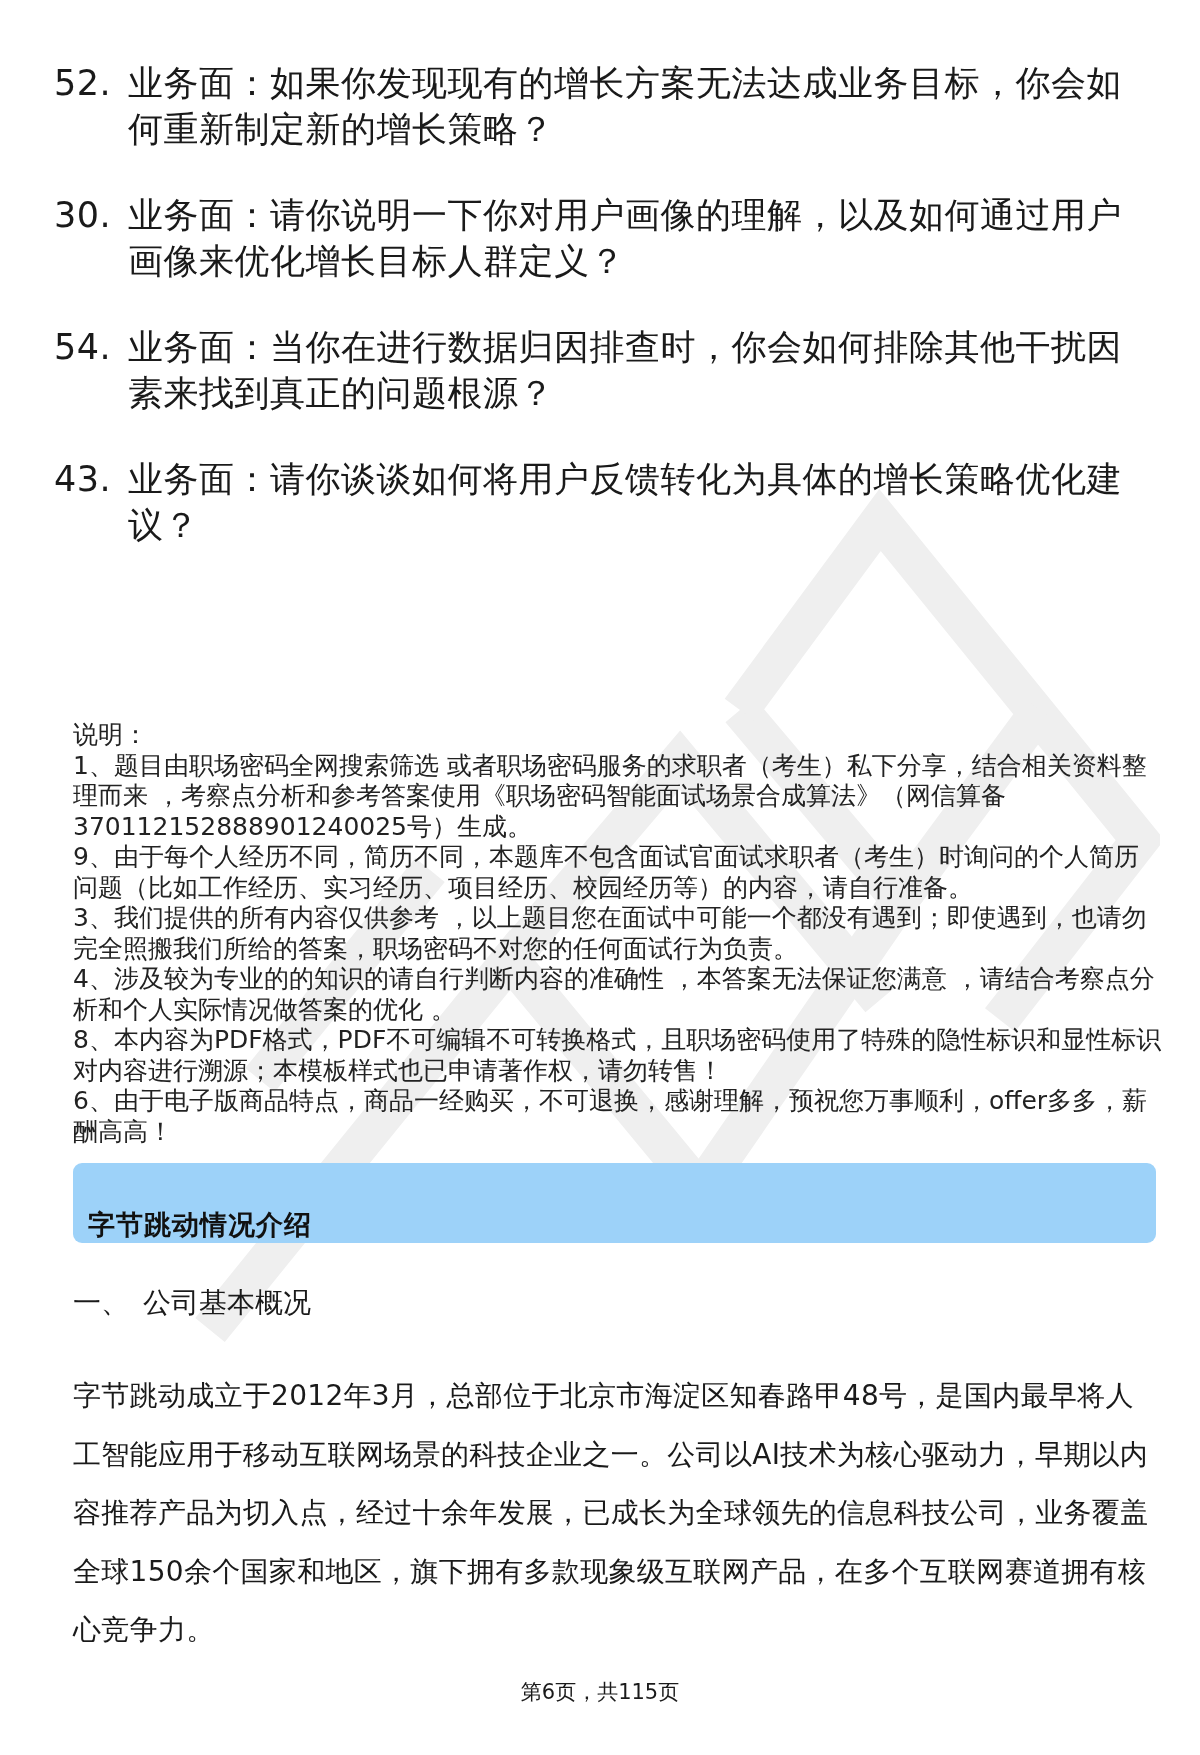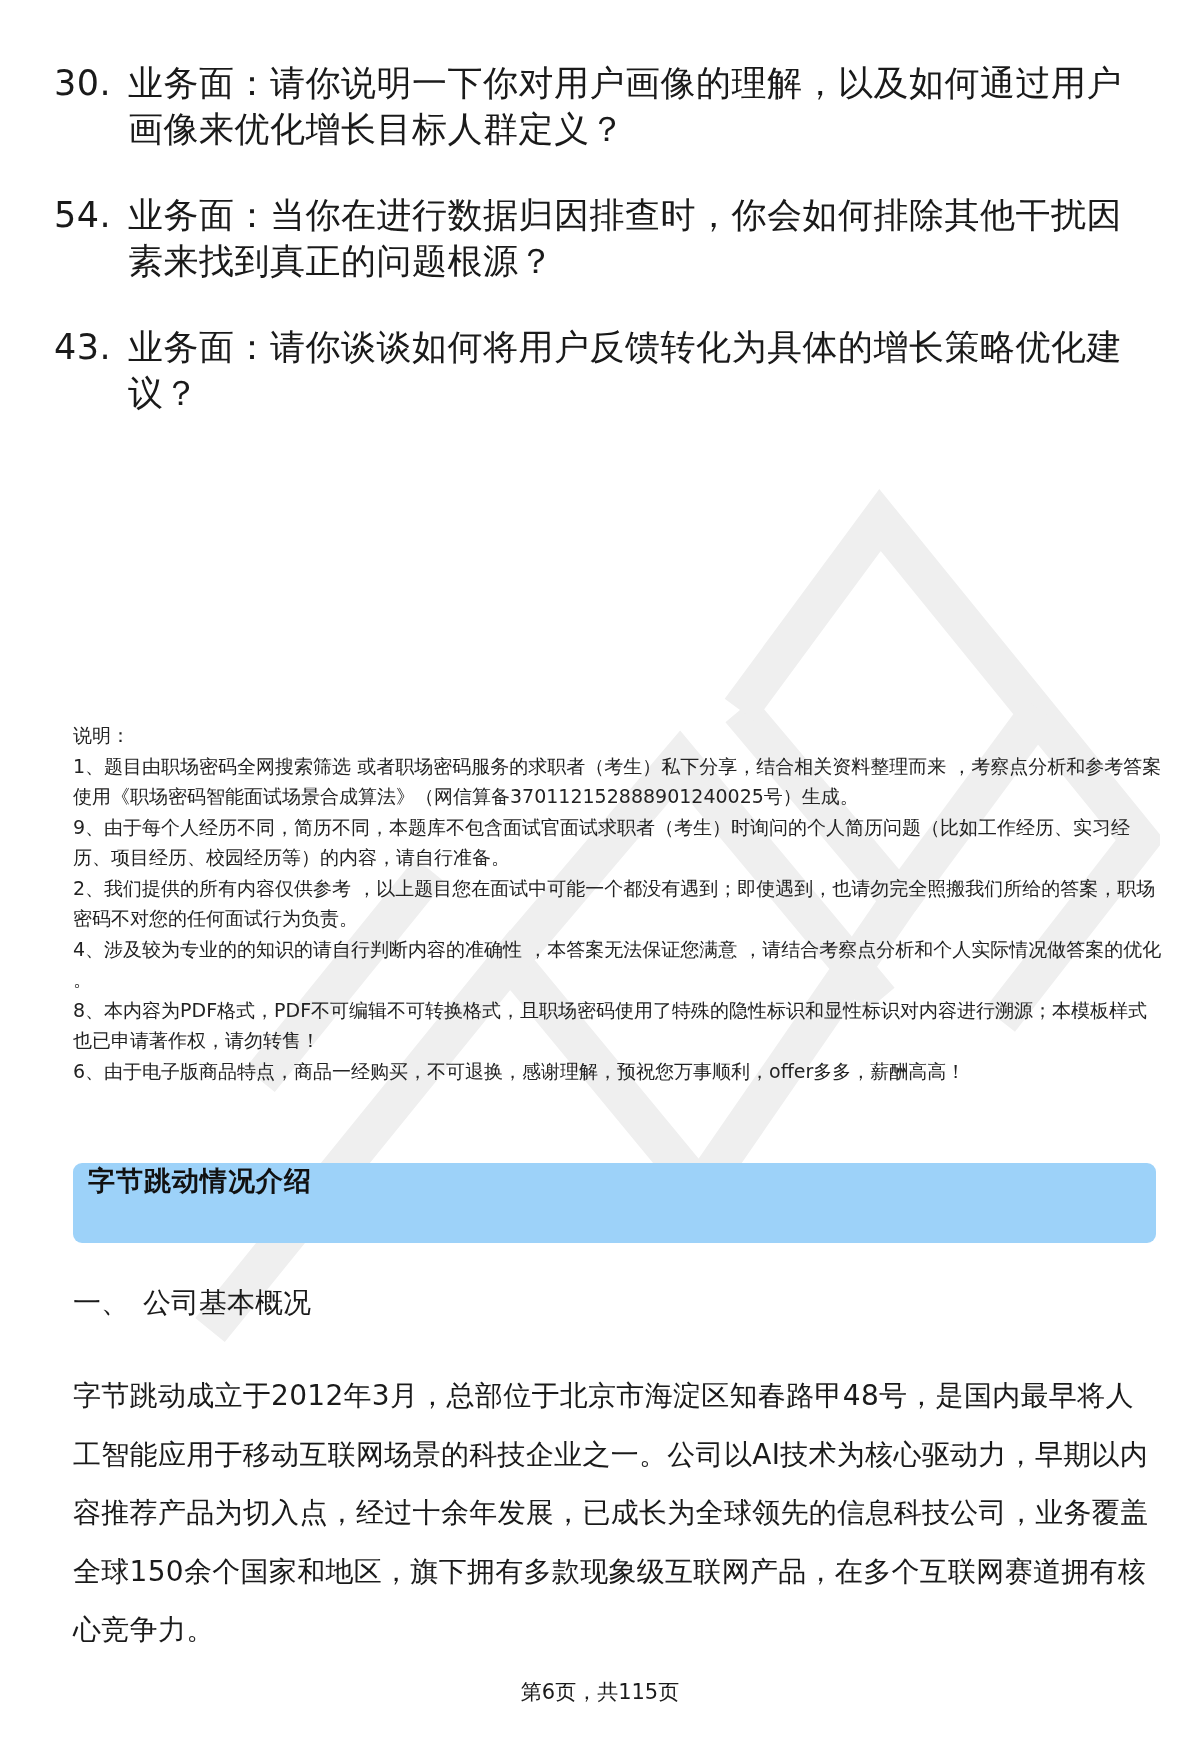--- a/index.html
+++ b/index.html
@@ -54,38 +54,38 @@
     }
     .q-text {
       flex: 1 1 auto;
     }
     
     .notes {
       position: absolute;
       left: 73px;
       top: 720px;
       width: 1090px;
-      font-size: 19px;
+      font-size: 25px;
       line-height: 30.5px;
       color: #222;
     }
     .notes p {
       margin: 0;
     }
     
     .banner {
       position: absolute;
       left: 73px;
       top: 1163px;
       width: 1083px;
       height: 80px;
       background: #9dd2f9;
       border-radius: 9px;
       display: flex;
-      align-items: flex-start;
+      align-items: flex-end;
     }
     .banner-title {
       margin-left: 15px;
       font-size: 27px;
       font-weight: bold;
       color: #111;
       letter-spacing: 1px;
     }
     
     .subheading {
@@ -132,38 +132,42 @@
       <polyline points="560,250 700,60 960,380 820,560"></polyline>
       <polyline points="720,440 860,250"></polyline>
       <polyline points="80,620 250,410"></polyline>
     </g>
   </svg>
 
   <div class="content">
 
     <div class="questions">
       <div class="question">
+        <span class="q-num">52.</span>
+        <span class="q-text">业务面：如果你发现现有的增长方案无法达成业务目标，你会如何重新制定新的增长策略？</span>
+      </div>
+      <div class="question">
         <span class="q-num">30.</span>
         <span class="q-text">业务面：请你说明一下你对用户画像的理解，以及如何通过用户画像来优化增长目标人群定义？</span>
       </div>
       <div class="question">
         <span class="q-num">54.</span>
         <span class="q-text">业务面：当你在进行数据归因排查时，你会如何排除其他干扰因素来找到真正的问题根源？</span>
       </div>
       <div class="question">
         <span class="q-num">43.</span>
         <span class="q-text">业务面：请你谈谈如何将用户反馈转化为具体的增长策略优化建议？</span>
       </div>
     </div>
 
     <div class="notes">
       <p>说明：</p>
       <p>1、题目由职场密码全网搜索筛选 或者职场密码服务的求职者（考生）私下分享，结合相关资料整理而来 ，考察点分析和参考答案使用《职场密码智能面试场景合成算法》（网信算备370112152888901240025号）生成。</p>
       <p>9、由于每个人经历不同，简历不同，本题库不包含面试官面试求职者（考生）时询问的个人简历问题（比如工作经历、实习经历、项目经历、校园经历等）的内容，请自行准备。</p>
-      <p>2、我们提供的所有内容仅供参考 ，以上题目您在面试中可能一个都没有遇到；即使遇到，也请勿完全照搬我们所给的答案，职场密码不对您的任何面试行为负责。</p>
+      <p>3、我们提供的所有内容仅供参考 ，以上题目您在面试中可能一个都没有遇到；即使遇到，也请勿完全照搬我们所给的答案，职场密码不对您的任何面试行为负责。</p>
       <p>4、涉及较为专业的的知识的请自行判断内容的准确性 ，本答案无法保证您满意 ，请结合考察点分析和个人实际情况做答案的优化 。</p>
       <p>8、本内容为PDF格式，PDF不可编辑不可转换格式，且职场密码使用了特殊的隐性标识和显性标识对内容进行溯源；本模板样式也已申请著作权，请勿转售！</p>
       <p>6、由于电子版商品特点，商品一经购买，不可退换，感谢理解，预祝您万事顺利，offer多多，薪酬高高！</p>
     </div>
 
     <div class="banner">
       <span class="banner-title">字节跳动情况介绍</span>
     </div>
 
     <div class="subheading">

